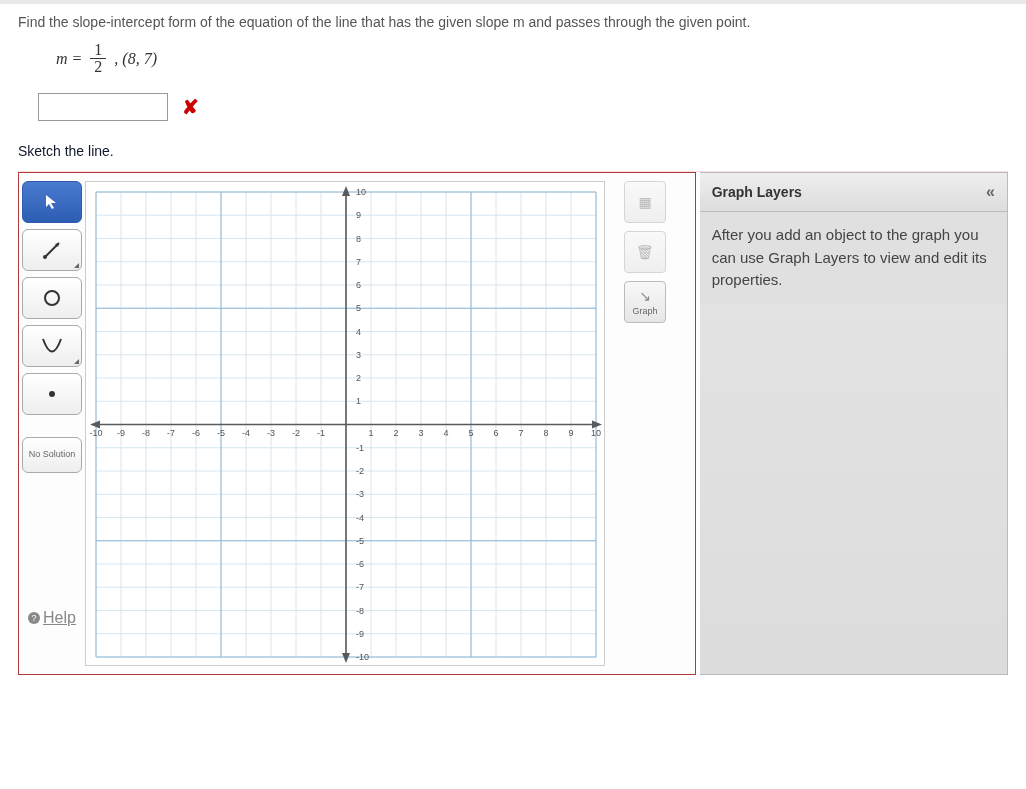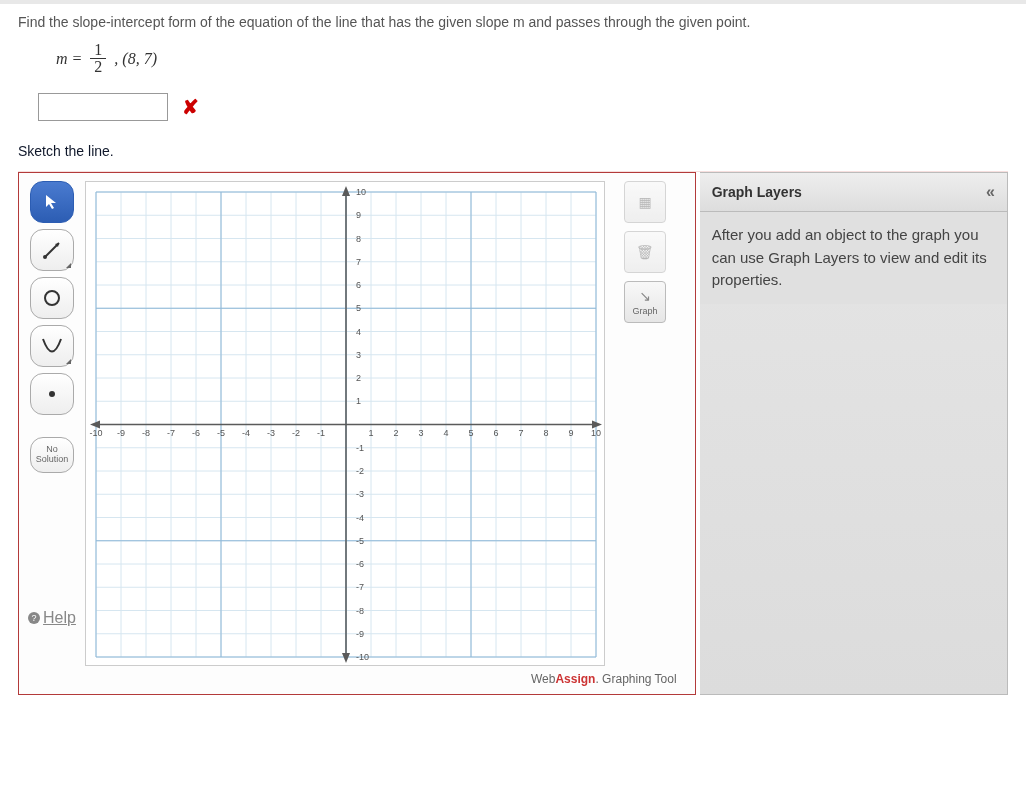--- a/index.html
+++ b/index.html
@@ -71,24 +71,24 @@
       gap: 8px;
     }
     .toolbar {
       display: flex;
       flex-direction: column;
       gap: 6px;
       width: 50px;
       align-items: center;
     }
     .tool-btn {
-      width: 44px;
+      width: 60px;
       height: 42px;
       border: 1px solid #aaa;
-      border-radius: 13px;
+      border-radius: 6px;
       background: linear-gradient(#fff,#eee);
       display: flex;
       align-items: center;
       justify-content: center;
       font-size: 18px;
       color: #333;
       cursor: pointer;
     }
     .tool-btn.active {
       background: linear-gradient(#4a7bd0,#2c5db3);
@@ -368,23 +368,20 @@
           </div>
           <div class="util-btn disabled">
             <span class="ico">🗑</span>
           </div>
           <div class="util-btn">
             <span class="ico">↘</span>
             <span>Graph</span>
           </div>
         </div>
       </div>
-      <div class="footer-brand">
-        <span>Web</span><b>Assign</b><span>. Graphing Tool</span>
-      </div>
     </div>
 
     <div class="layers-panel">
       <div class="layers-head">
         <span>Graph Layers</span>
         <span class="collapse-icon">«</span>
       </div>
       <div class="layers-body">After you add an object to the graph you can use Graph Layers to view and edit its properties.</div>
     </div>
   </div>

